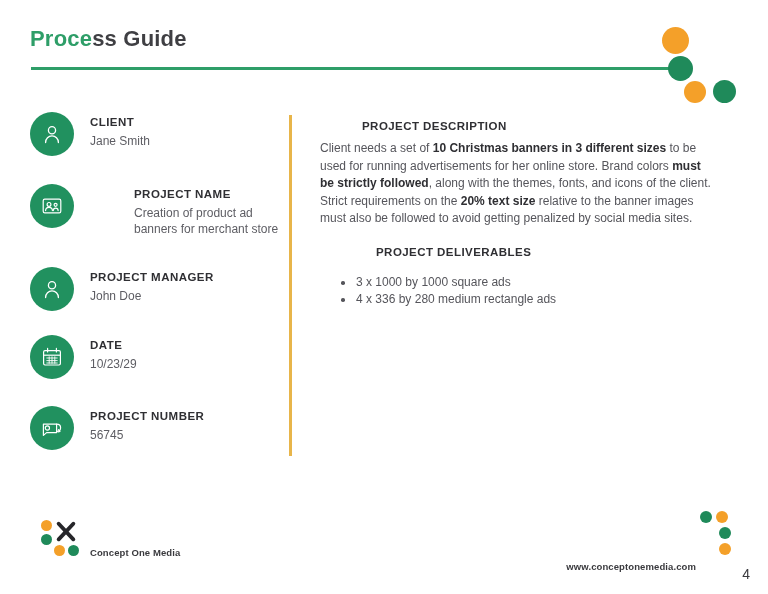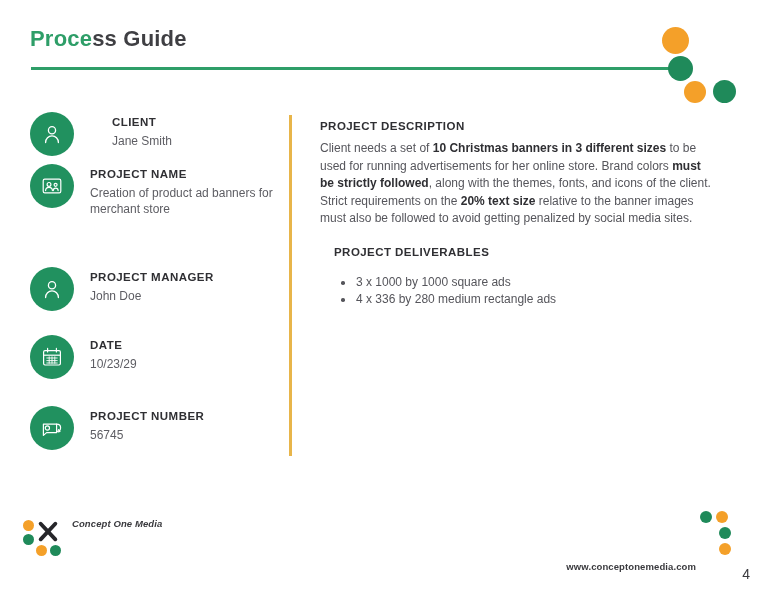--- a/index.html
+++ b/index.html
@@ -121,20 +121,21 @@
     left: 320px;
     top: 120px;
     width: 392px;
   }
   .section-heading {
     font-size: 11.5px;
     font-weight: bold;
     color: #2f2f33;
     letter-spacing: 0.45px;
     margin-bottom: 8px;
+    margin-left: 42px;
   }
   #description-body {
     font-size: 12px;
     line-height: 17.5px;
     color: #55555b;
   }
   #description-body b { color: #2f2f33; font-weight: bold; }
 
   #deliverables-block {
     position: absolute;
@@ -161,25 +162,24 @@
     top: 7px;
     width: 3.5px;
     height: 3.5px;
     border-radius: 50%;
     background: #55555b;
   }
 
   
   #footer-logo {
     position: absolute;
-    left: 22px;
+    left: 40px;
     top: 518px;
     display: flex;
-    align-items: flex-start;
-    font-style: italic;
+    align-items: flex-end;
   }
   #logo-mark {
     position: relative;
     width: 46px;
     height: 40px;
     flex: 0 0 auto;
   }
   #logo-mark .dot { position: absolute; }
   #logo-dot-1 { left: 1px;  top: 2px;  width: 11px; height: 11px; background: #f4a029; }
   #logo-dot-2 { left: 1px;  top: 16px; width: 11px; height: 11px; background: #1f8a5a; }
@@ -235,34 +235,34 @@
 
   <div id="header-rule"></div>
 
   <div class="dot" id="hdr-dot-orange-top"></div>
   <div class="dot" id="hdr-dot-green-mid"></div>
   <div class="dot" id="hdr-dot-orange-low"></div>
   <div class="dot" id="hdr-dot-green-low"></div>
 
   <div id="info-list">
 
-    <div class="info-row" style="top:0px;gap:22px;">
+    <div class="info-row" style="top:0px;">
       <div class="info-icon">
         <svg width="24" height="24" viewBox="0 0 24 24" fill="none" stroke="#ffffff" stroke-width="1.3">
           <circle cx="12" cy="8.2" r="3.6"></circle>
           <path d="M5.6 20.5c0-4 2.9-6.6 6.4-6.6s6.4 2.6 6.4 6.6" stroke-linecap="round"></path>
         </svg>
       </div>
       <div class="info-text">
         <div class="info-label">CLIENT</div>
         <div class="info-value">Jane Smith</div>
       </div>
     </div>
 
-    <div class="info-row" style="top:52px;">
+    <div class="info-row" style="top:72px;gap:44px;">
       <div class="info-icon">
         <svg width="24" height="24" viewBox="0 0 24 24" fill="none" stroke="#ffffff" stroke-width="1.2">
           <rect x="3.2" y="5.2" width="17.6" height="13.6" rx="1.6"></rect>
           <circle cx="9" cy="10.4" r="1.9"></circle>
           <circle cx="15.6" cy="10.8" r="1.5"></circle>
           <path d="M5.6 16.6c0-2 1.6-3.2 3.4-3.2s3.4 1.2 3.4 3.2" stroke-linecap="round"></path>
           <path d="M13.3 16.6c0-1.6 1.1-2.5 2.4-2.5s2.4.9 2.4 2.5" stroke-linecap="round"></path>
         </svg>
       </div>
       <div class="info-text">

